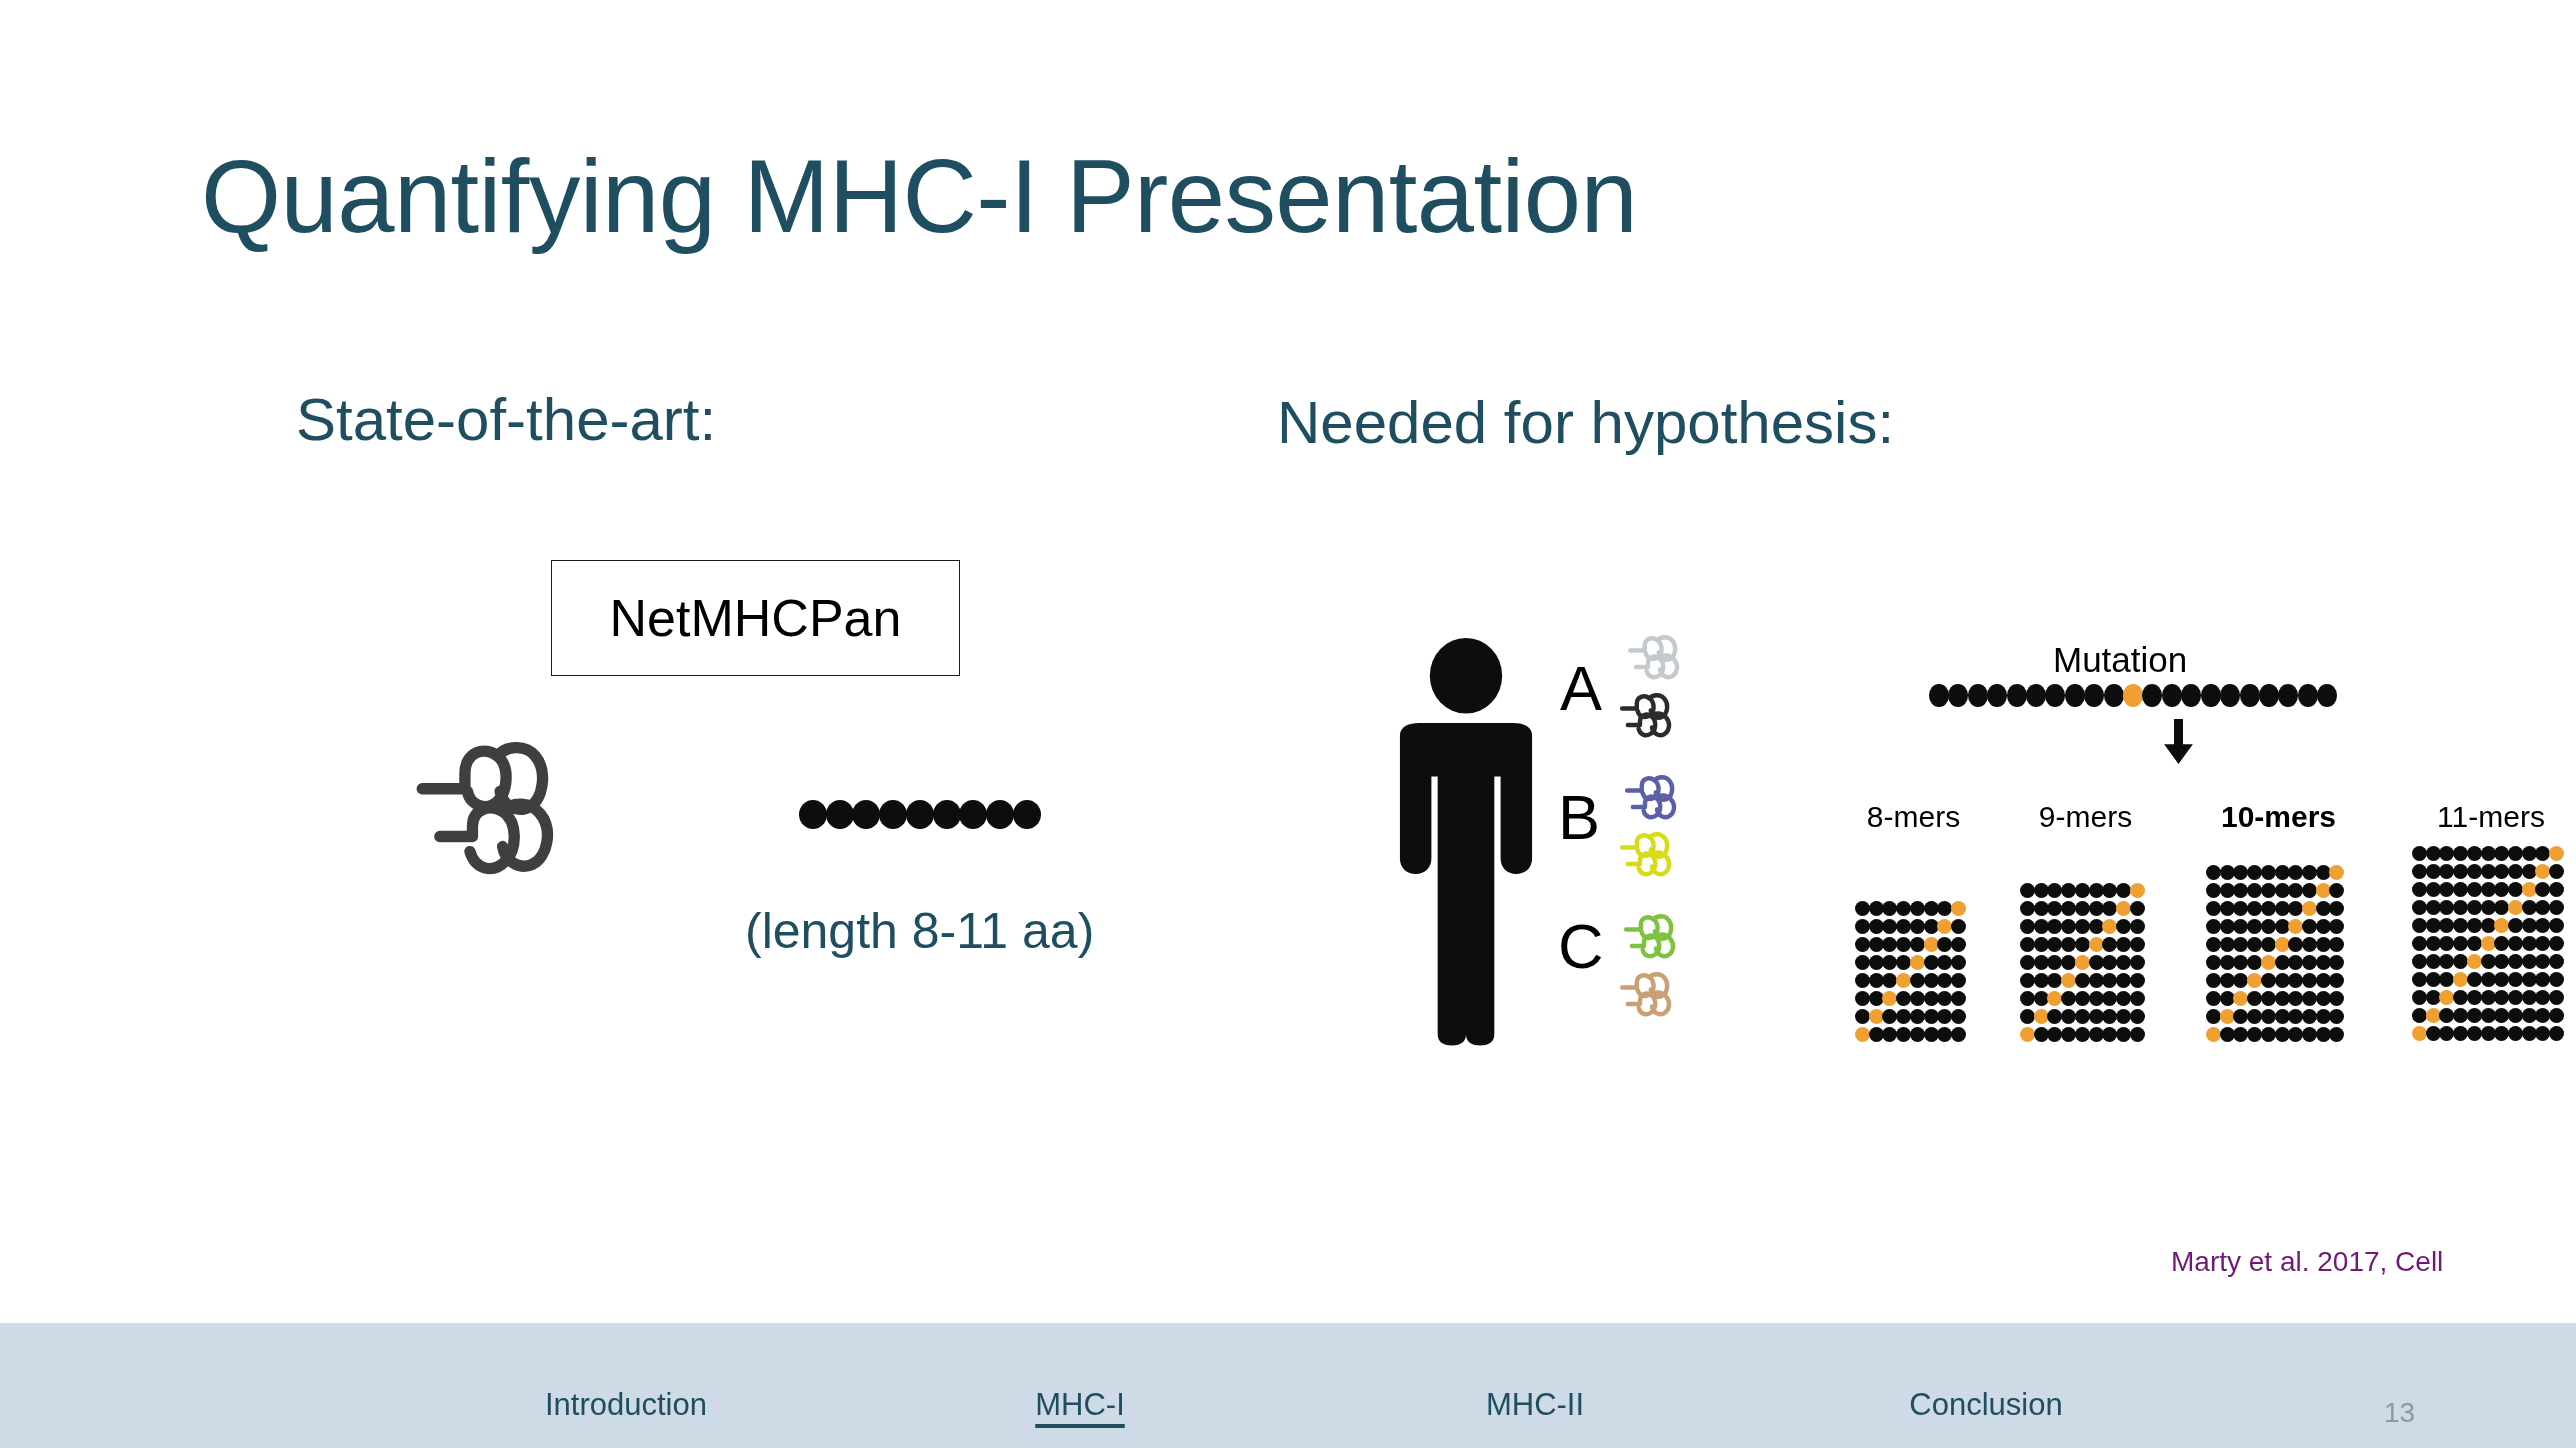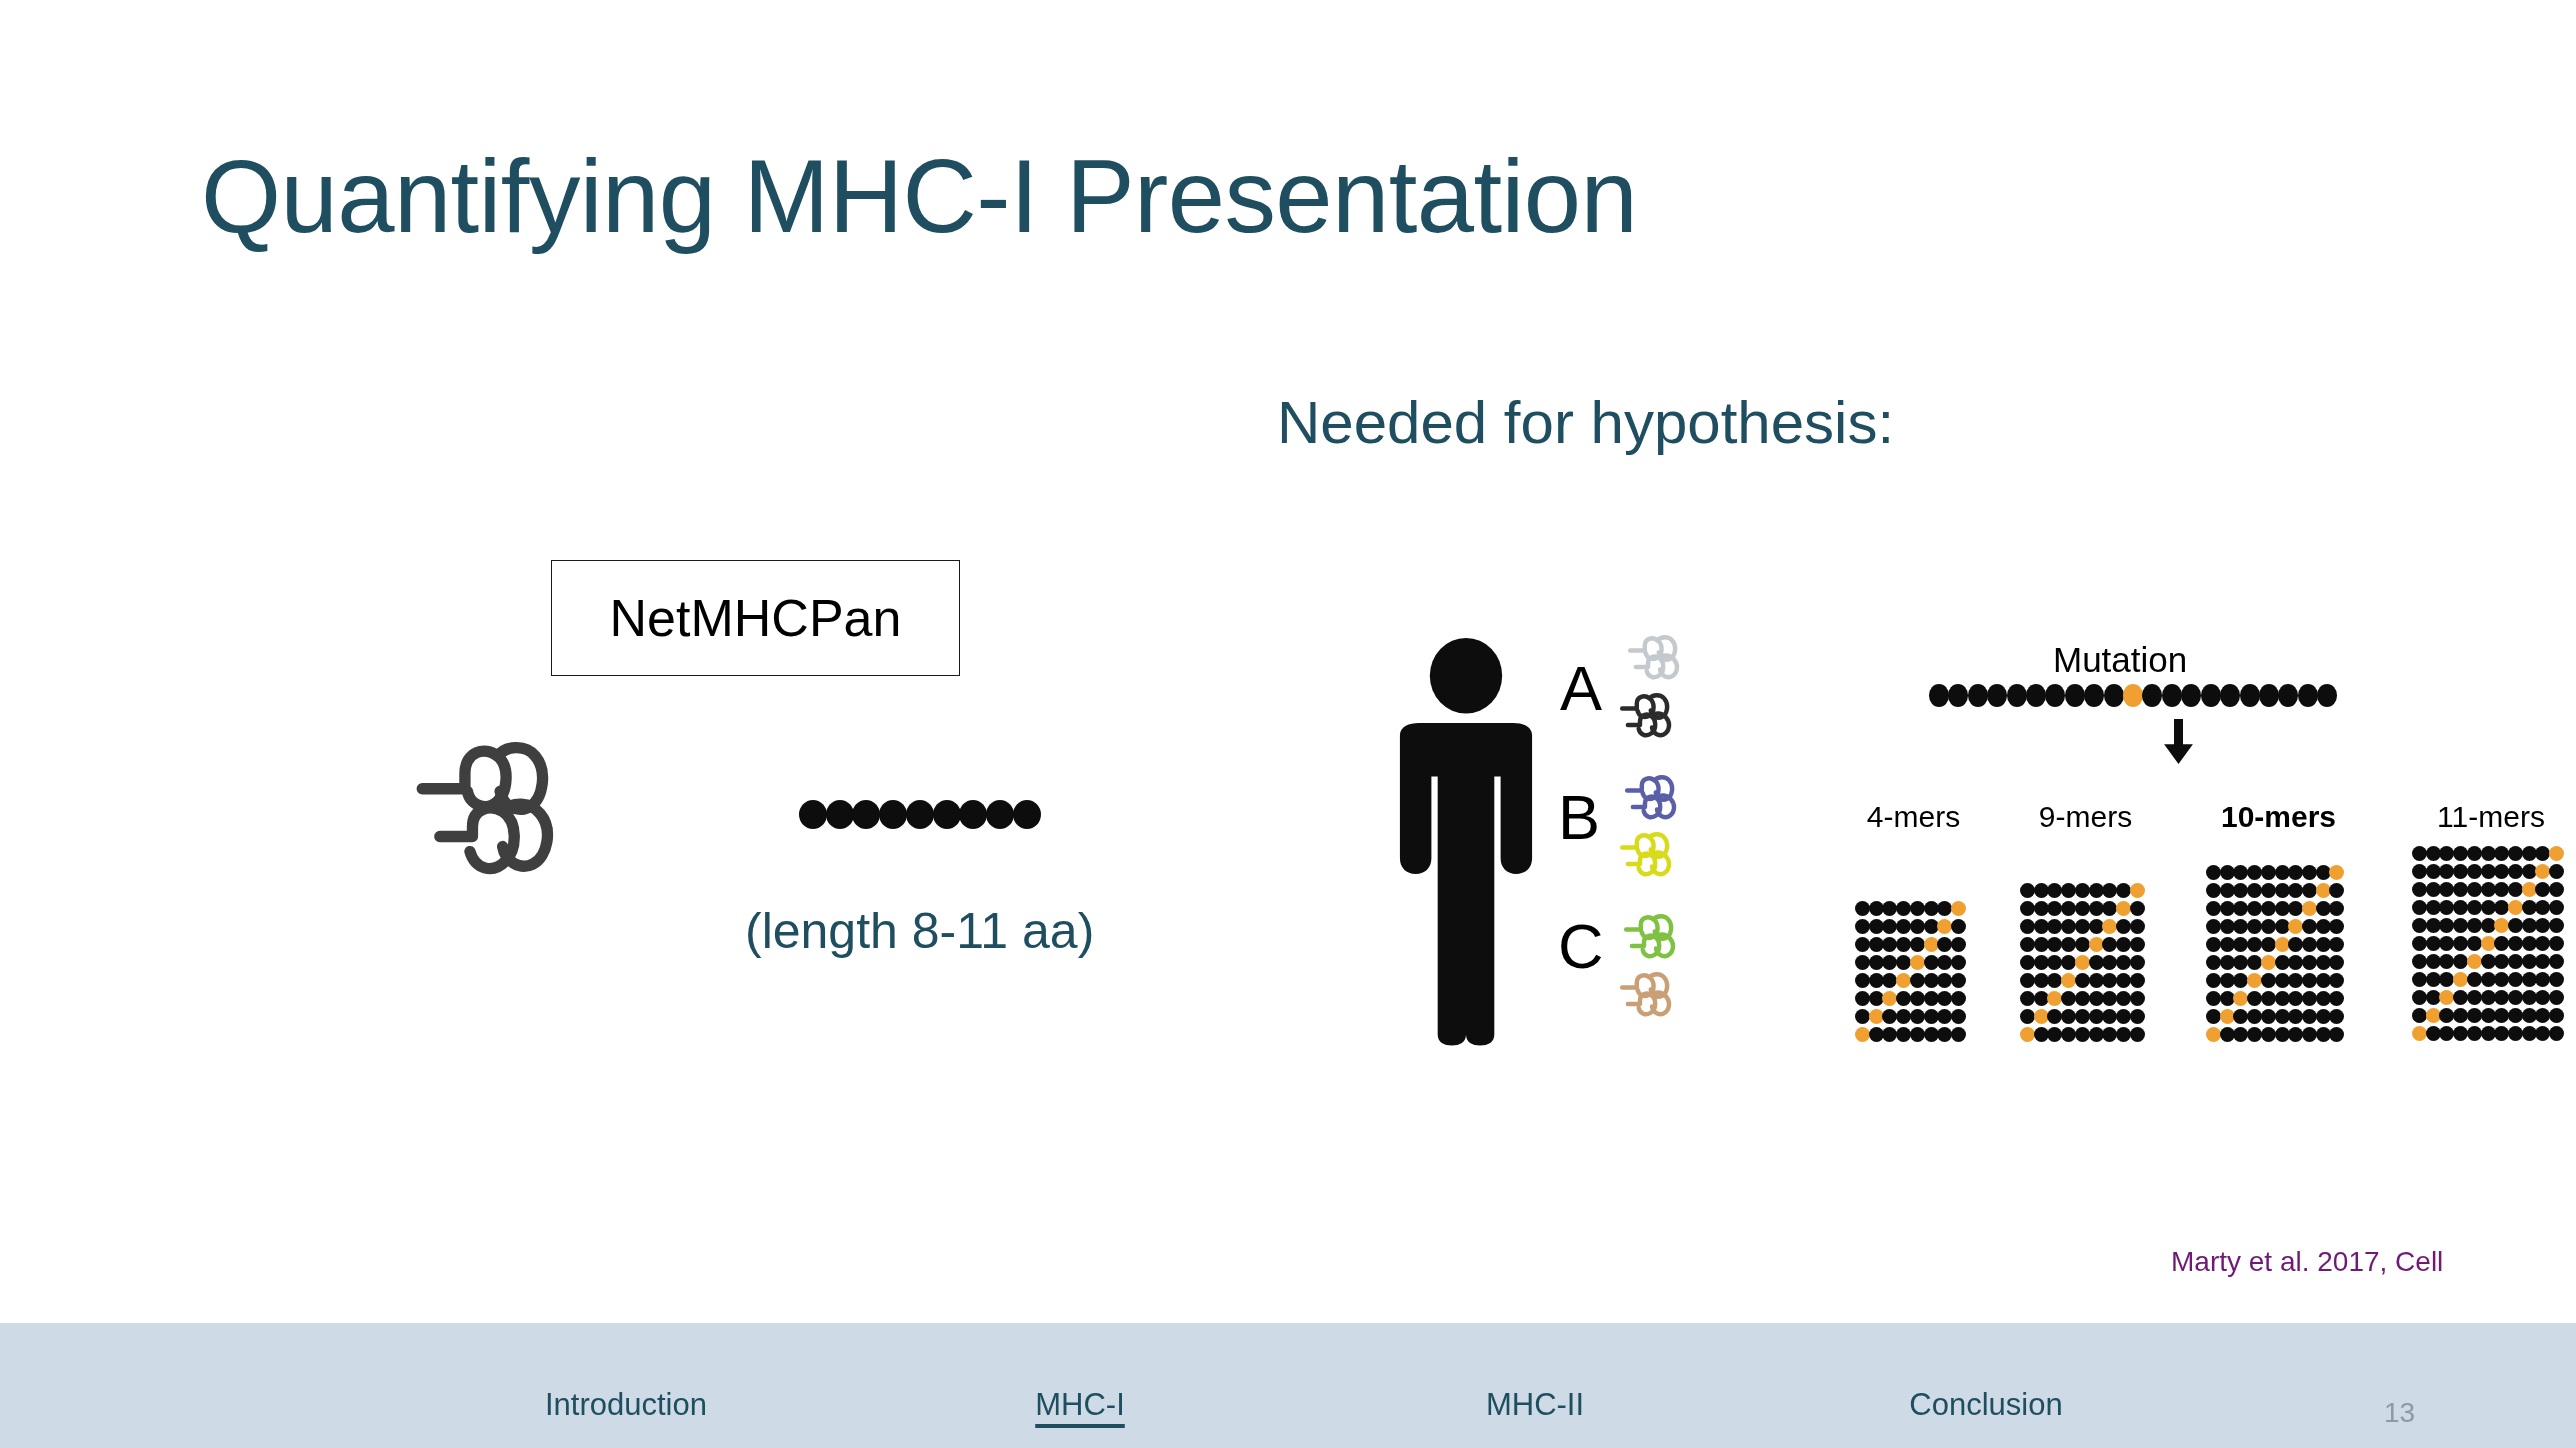--- a/index.html
+++ b/index.html
@@ -259,20 +259,21 @@
     font-family: "DejaVu Sans", sans-serif;
   }
 </style>
 </head>
 <body>
 
 <div id="slide">
 
   <div id="slide-title">Quantifying MHC-I Presentation</div>
 
+  <div id="heading-left" class="col-heading">State-of-the-art:</div>
   <div id="heading-right" class="col-heading">Needed for hypothesis:</div>
 
   <div id="netmhcpan-box">
     <div id="netmhcpan-label">NetMHCPan</div>
   </div>
 
   <div id="mhc-molecule-left">
     <svg viewBox="0 0 190 125" width="239" height="157" xmlns="http://www.w3.org/2000/svg">
       <g fill="none" stroke="#3f3f3f" stroke-width="9" stroke-linecap="round" stroke-linejoin="round">
         <path d="M8 42 L42 42 L42 30 C42 12 58 8 68 16 C78 24 76 44 68 52 C60 60 46 56 44 44"></path>
@@ -385,21 +386,21 @@
     </div>
 
   <div id="mutation-arrow">
     <svg viewBox="0 0 34 50" width="31" height="45" xmlns="http://www.w3.org/2000/svg">
       <path d="M12 0 H22 V28 H33 L17 50 L1 28 H12 Z" fill="#0d0d0d"></path>
     </svg>
   </div>
 
   <div id="mers-groups">
       <div class="mers-group" style="left: 0px; top: 0px; width: 117px; height: 245px;">
-        <div class="mers-title">4-mers</div>
+        <div class="mers-title">8-mers</div>
         <div class="mers-grid" style="height: 146px;">
           <div class="mers-row" style="height: 18px;">
             <div class="g-dot"></div>
             <div class="g-dot"></div>
             <div class="g-dot"></div>
             <div class="g-dot"></div>
             <div class="g-dot"></div>
             <div class="g-dot"></div>
             <div class="g-dot"></div>
             <div class="g-dot mut"></div>

